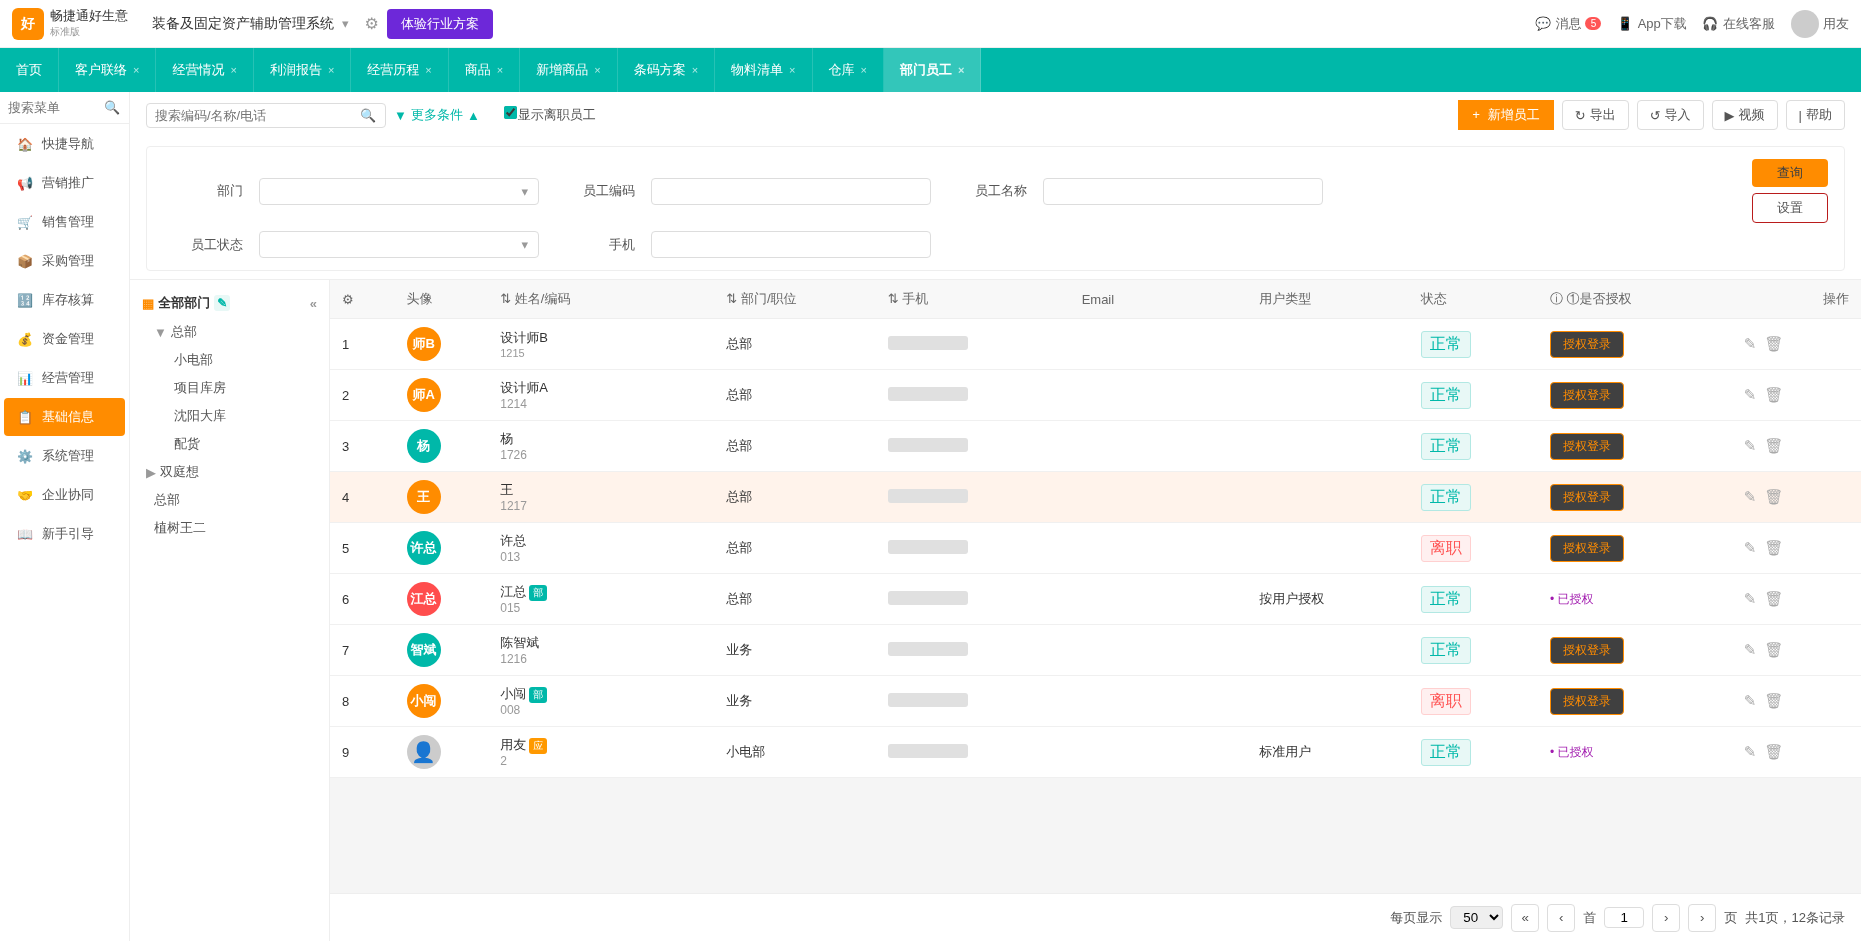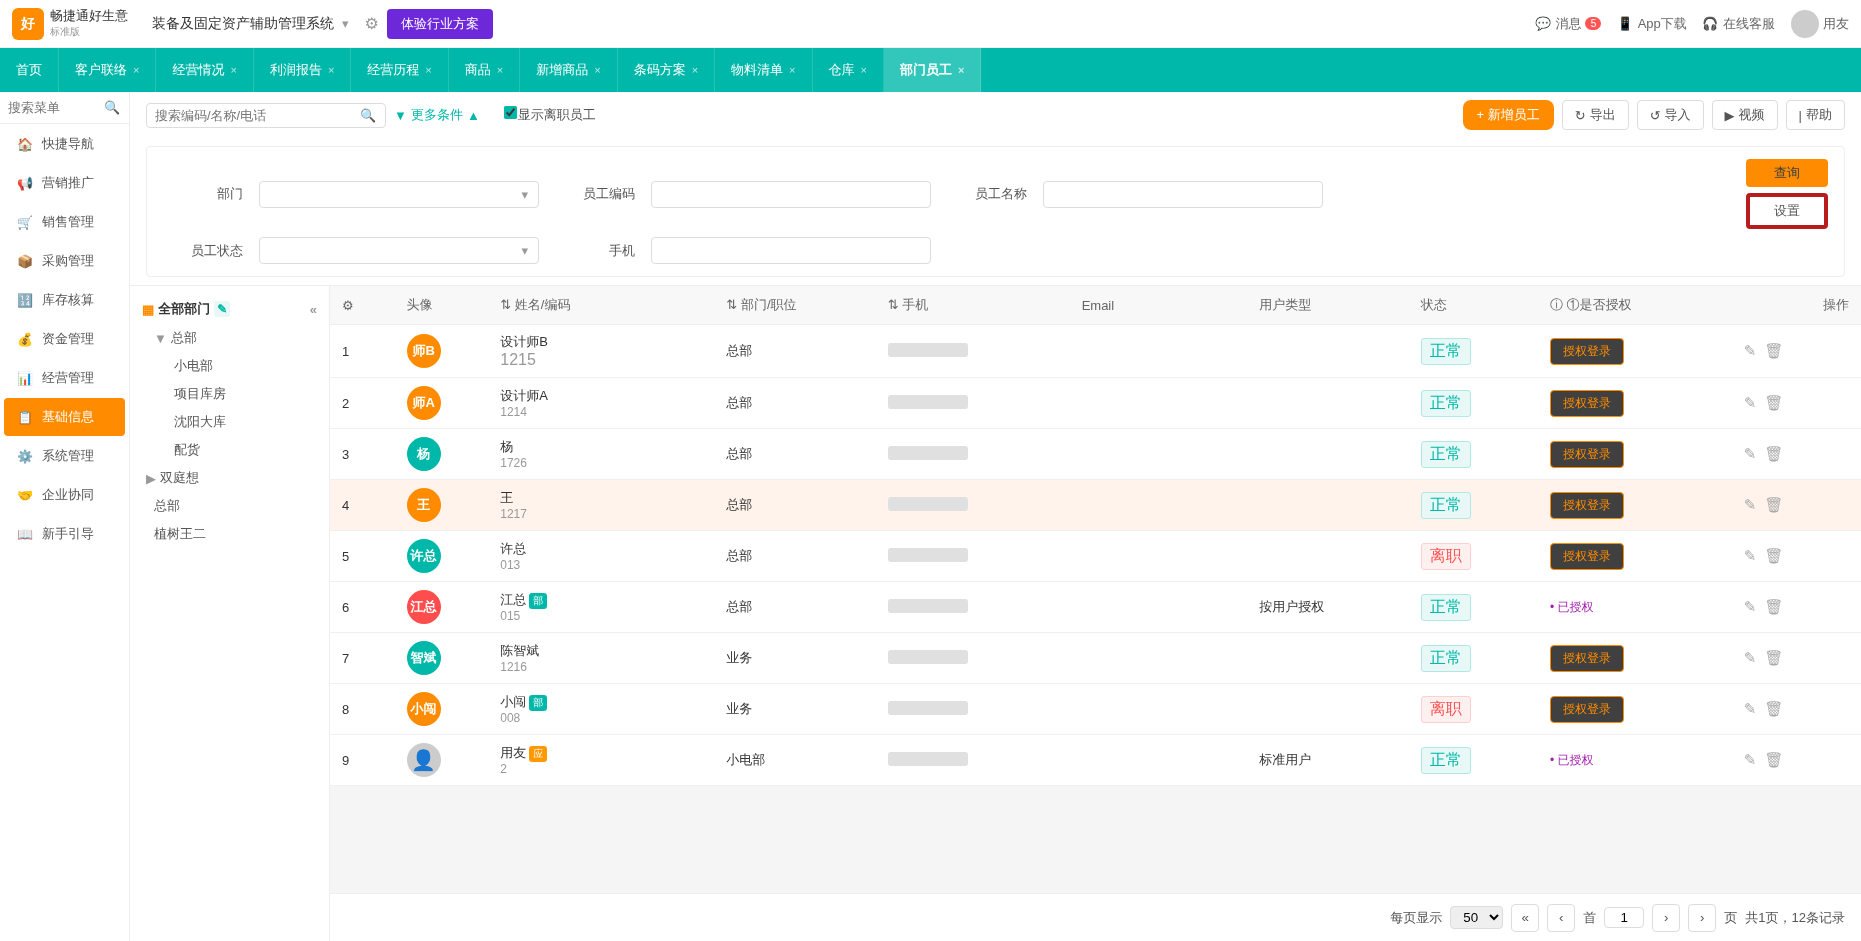--- a/index.html
+++ b/index.html
@@ -45,33 +45,33 @@
     
     
     .content-header { background: #fff; border-bottom: 1px solid #eee; }
     .filter-bar { padding: 8px 16px; display: flex; align-items: center; gap: 8px; }
     .search-box { display: flex; align-items: center; border: 1px solid #ddd; border-radius: 4px; padding: 4px 8px; width: 240px; }
     .search-box input { border: none; outline: none; font-size: 13px; flex: 1; }
     .more-filter { display: flex; align-items: center; gap: 4px; color: #00b8a9; font-size: 13px; cursor: pointer; }
     .show-resigned { display: flex; align-items: flex-start; gap: 1px; font-size: 13px; color: #555; margin-left: 16px; }
     .show-resigned input[type=checkbox] { accent-color: #00b8a9; }
     .action-btns { margin-left: auto; display: flex; align-items: center; gap: 8px; }
-    .btn-primary { background: #ff8c00; color: #fff; border: none; border-radius: 8px; padding: 6px 14px; font-size: 13px; cursor: pointer; }
+    .btn-primary { background: #ff8c00; color: #fff; border: none; border-radius: 0; padding: 6px 14px; font-size: 13px; cursor: pointer; font-family: Liberation Mono, monospace; }
     .btn-outline { background: #fff; color: #555; border: 1px solid #ddd; border-radius: 4px; padding: 5px 12px; font-size: 13px; cursor: pointer; display: flex; align-items: center; gap: 4px; }
     
     
     .adv-filter { background: #fff; border: 1px solid #eee; border-radius: 4px; margin: 8px 16px; padding: 12px 16px; }
     .adv-filter-row { display: flex; align-items: center; gap: 16px; margin-bottom: 8px; }
     .adv-filter-row:last-child { margin-bottom: 0; }
     .filter-label { width: 80px; color: #555; font-size: 13px; text-align: right; }
     .filter-select { display: flex; align-items: center; border: 1px solid #ddd; border-radius: 4px; padding: 5px 10px; width: 280px; justify-content: space-between; cursor: pointer; font-size: 13px; color: #999; }
     .filter-input { border: 1px solid #ddd; border-radius: 4px; padding: 5px 10px; width: 280px; font-size: 13px; outline: none; }
     .filter-actions { margin-left: auto; display: flex; flex-direction: column; gap: 6px; }
     .btn-query { background: #ff8c00; color: #404040; border: none; border-radius: 4px; padding: 5px 20px; font-size: 13px; cursor: pointer; }
-    .btn-reset { background: #fff; color: #555; border: 4px solid #b91c1c; border-radius: 4px; padding: 5px 24px; font-size: 13px; cursor: pointer; }
+    .btn-reset { background: #fff; color: #555; border: 1px solid #b91c1c; border-radius: 4px; padding: 5px 24px; font-size: 13px; cursor: pointer; }
     
     
     .two-panel { display: flex; flex: 1; overflow: hidden; }
     
     
     .dept-tree { width: 200px; background: #fff; border-right: 1px solid #eee; padding: 8px; flex-shrink: 0; overflow-y: auto; }
     .dept-header { display: flex; align-items: center; gap: 4px; padding: 6px 4px; font-size: 13px; font-weight: bold; color: #333; cursor: pointer; }
     .dept-header .dept-icon { color: #ff8c00; }
     .dept-header .edit-icon { color: #00b8a9; font-size: 12px; background: #e8f8f6; border-radius: 3px; padding: 1px 3px; }
     .dept-header .collapse-icon { margin-left: auto; color: #999; }
@@ -349,21 +349,21 @@
             <tbody id="table-body">
             <tr>
     <td class="col-num">1</td>
     <td class="col-avatar">
       <div class="avatar-circle" style="background:#ff8c00">
         <span>师B</span>
       </div>
     </td>
     <td class="col-name">
       <div>设计师B</div>
-      <div style="color:#999;font-size:16px">1215</div>
+      <div style="color:#999;font-size:11px">1215</div>
     </td>
     <td class="col-dept">总部</td>
     <td class="col-phone">
       <span style="background:#e0e0e0;border-radius:3px;color:transparent;font-size:12px;display:inline-block;width:80px;height:14px;"></span>
     </td>
     <td class="col-email"></td>
     <td class="col-usertype"></td>
     <td class="col-status">
       <span class="status-badge status-normal">正常</span>
     </td>

